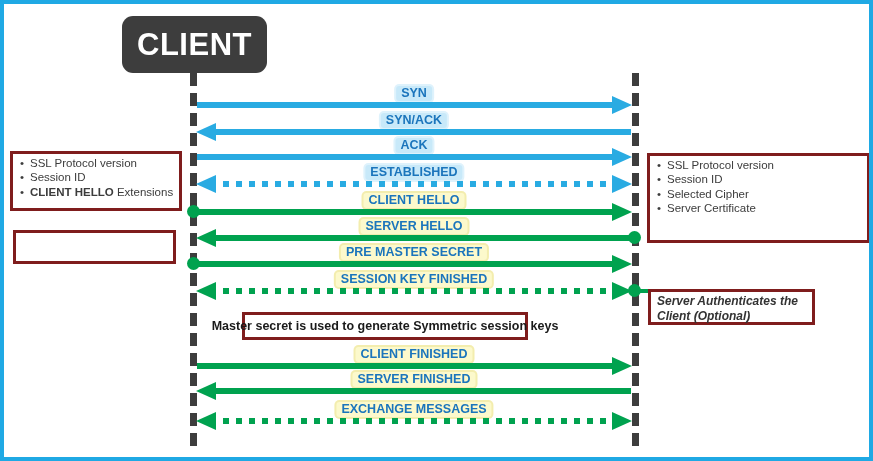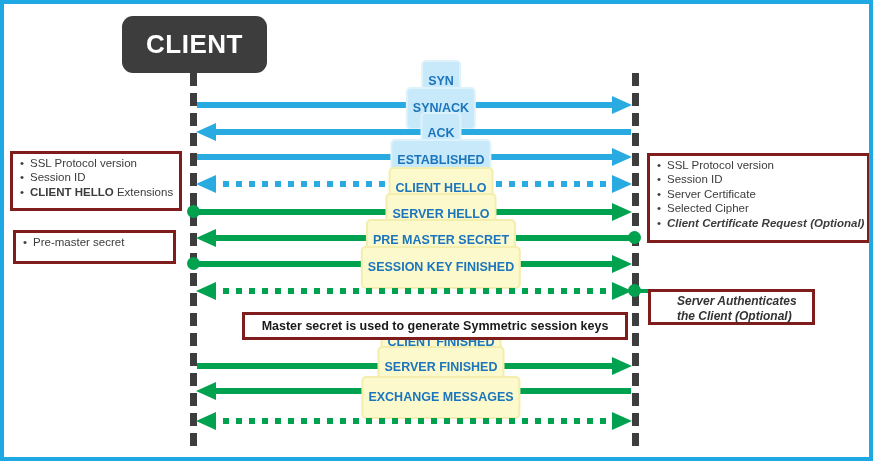--- a/index.html
+++ b/index.html
@@ -1,20 +1,20 @@
 <!DOCTYPE html>
 <html><head>
 <meta charset="utf-8">
 <style>
   html,body{margin:0;padding:0;background:#e8e8e8;font-family:"Liberation Sans",sans-serif;}
   .canvas{position:relative;width:873px;height:461px;background:#ffffff;border:4px solid #1fa9e4;box-sizing:border-box;overflow:hidden;}
 
   
   .actor{position:absolute;top:12px;height:57px;background:#3d3d3d;border-radius:11px;
-         color:#ffffff;font-weight:bold;font-size:26px;letter-spacing:.5px;
+         color:#ffffff;font-weight:bold;font-size:31px;letter-spacing:.5px;
          display:flex;align-items:center;justify-content:center;}
   .actor.client{left:118px;width:145px;}
   .actor.server{left:558px;width:145px;}
 
   
   .lifeline{position:absolute;top:69px;width:7px;height:377px;
     background:repeating-linear-gradient(180deg,#3d3d3d 0 13px,transparent 13px 20px);}
   .lifeline.client{left:186px;}
   .lifeline.server{left:628px;}
 
@@ -25,40 +25,40 @@
   .msg.inset-r .line{right:13px;}
   .msg.inset-l .line{left:13px;}
   .head{position:absolute;top:-9px;width:0;height:0;border-top:9px solid transparent;border-bottom:9px solid transparent;}
   .head.r{right:-1px;border-left:20px solid var(--c);}
   .head.l{left:-1px;border-right:20px solid var(--c);}
   .dot{position:absolute;top:-7px;width:13px;height:13px;border-radius:50%;background:#00a24f;}
   .dot.l{left:-10px;}
   .dot.r{right:-10px;}
   .lbl{position:absolute;left:50%;transform:translateX(-50%);bottom:4px;
        font-weight:bold;font-size:12.5px;line-height:15px;color:#1b75bc;
-       padding:12px 5px;border-radius:3px;white-space:nowrap;margin-left:27px;}
+       padding:0 5px;border-radius:3px;white-space:nowrap;}
   .tcp{--c:#29abe2;}
   .ssl{--c:#00a24f;}
   .tcp .lbl{background:#c8e9f9;box-shadow:0 0 0 2px #def2fc;}
   .ssl .lbl{background:#fcf9cc;box-shadow:0 0 0 2px #f3edae;}
 
   
   .note{position:absolute;border:3px solid #7f1d1d;background:#ffffff;box-sizing:border-box;
         color:#3c3c3c;font-size:11.5px;line-height:14.4px;}
   .note ul{margin:2px 0 0 0;padding:0 4px 0 6px;list-style:none;}
   .note li{padding-left:11px;position:relative;white-space:nowrap;}
   .note li::before{content:"\2022";position:absolute;left:1px;top:0;color:#3c3c3c;}
   .note .strong{font-weight:bold;}
   .note .em{font-weight:bold;font-style:italic;}
   .note.n-client-hello{left:6px;top:147px;width:172px;height:60px;}
   .note.n-pre-master{left:9px;top:226px;width:163px;height:34px;}
   .note.n-server-hello{left:643px;top:149px;width:223px;height:90px;}
   .note.n-server-auth{left:644px;top:285px;width:167px;height:36px;font-weight:bold;font-style:italic;
-        font-size:12px;line-height:14.5px;padding:2px 4px 2px 26px;color:#333333;}
-  .note.n-master-secret{left:238px;top:308px;width:386px;height:28px;display:flex;align-items:center;
+        font-size:12px;line-height:14.5px;padding:2px 4px 2px 6px;color:#333333;}
+  .note.n-master-secret{left:238px;top:308px;width:286px;height:28px;display:flex;align-items:center;
         justify-content:center;font-weight:bold;font-size:12.5px;color:#1a1a1a;white-space:nowrap;}
   .connector{position:absolute;left:630px;top:285px;width:18px;height:4px;background:#00a24f;}
 </style>
 </head>
 <body>
 
 <div class="canvas">
 
   <div class="actor client">
     <span>CLIENT</span>
@@ -134,31 +134,29 @@
   <div class="note n-client-hello">
     <ul>
       <li><span class="em"></span><span class="strong"></span><span>SSL Protocol version</span></li>
       <li><span class="em"></span><span class="strong"></span><span>Session ID</span></li>
       <li><span class="em"></span><span class="strong">CLIENT HELLO</span><span> Extensions</span></li>
     </ul>
   </div>
 
   <div class="note n-pre-master">
     <ul>
-      <li><span class="em"></span><span class="strong"></span><span>Pre-master secret</span></li>
     </ul>
   </div>
 
   <div class="note n-server-hello">
     <ul>
       <li><span class="em"></span><span class="strong"></span><span>SSL Protocol version</span></li>
       <li><span class="em"></span><span class="strong"></span><span>Session ID</span></li>
+      <li><span class="em"></span><span class="strong"></span><span>Selected Cipher</span></li>
       <li><span class="em"></span><span class="strong"></span><span>Server Certificate</span></li>
-      <li><span class="em"></span><span class="strong"></span><span>Selected Cipher</span></li>
-      <li><span class="em">Client Certificate Request (Optional)</span><span class="strong"></span><span></span></li>
     </ul>
   </div>
 
   <div class="connector"></div>
   <div class="note n-server-auth">
     <span>Server Authenticates the Client (Optional)</span>
   </div>
 
   <div class="note n-master-secret">
     <span>Master secret is used to generate Symmetric session keys</span>

